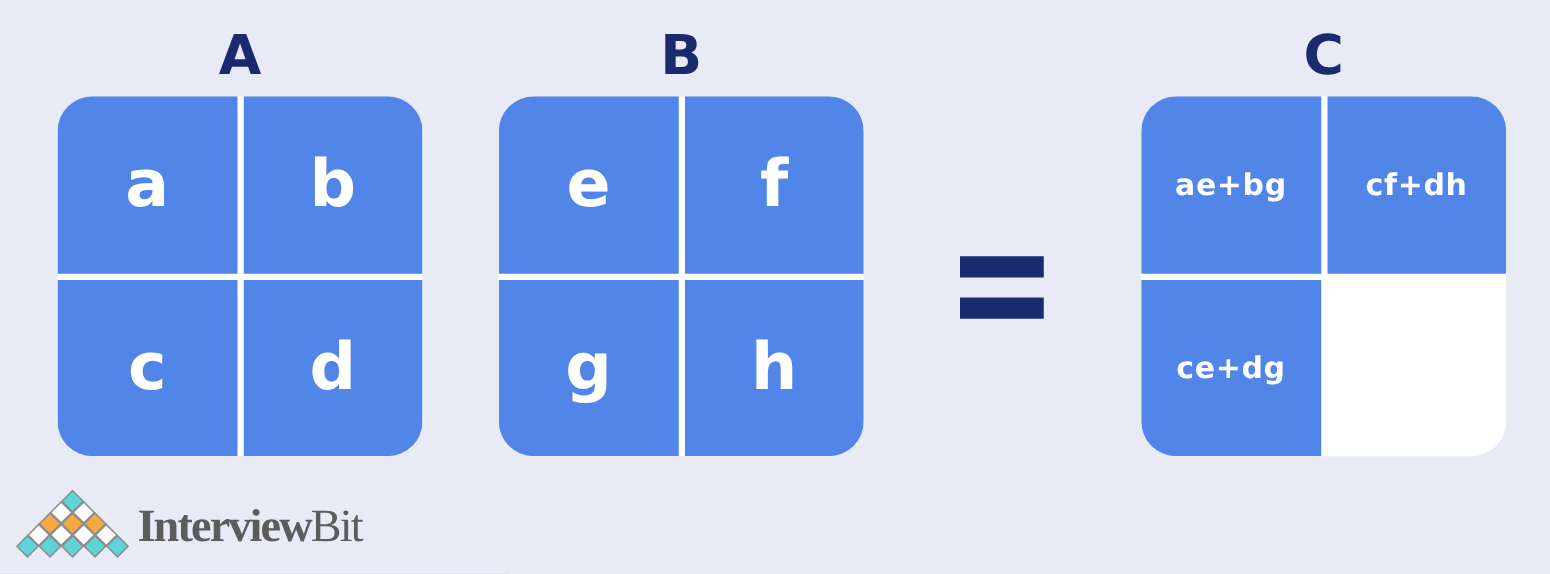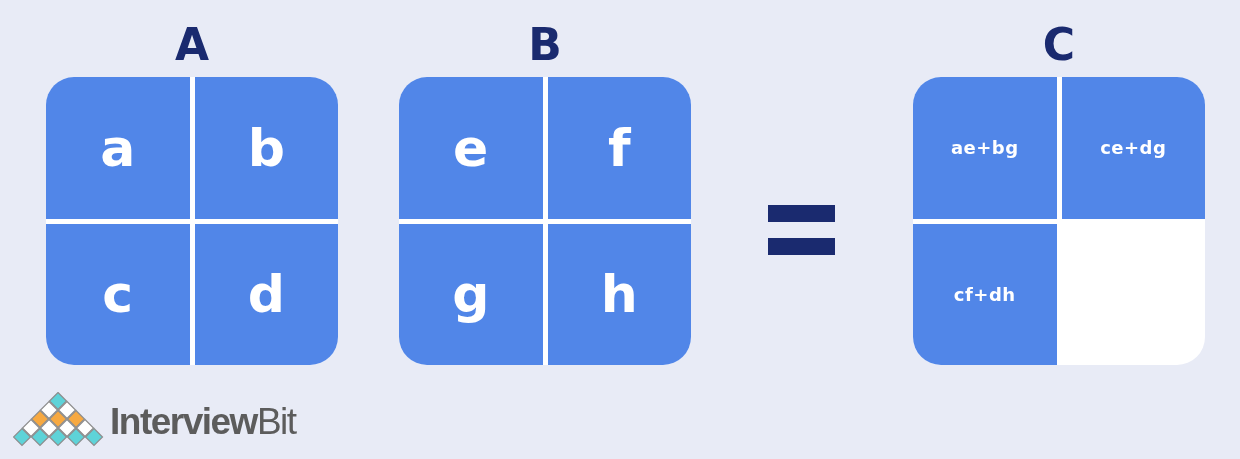--- a/index.html
+++ b/index.html
@@ -40,42 +40,42 @@
   }
   .cell {
     background: var(--cell_blue, #5186E8);
     display: flex;
     align-items: center;
     justify-content: center;
     color: #FFFFFF;
     font-weight: bold;
     font-size: 52px;
   }
-  .cell.small { font-size: 18px; letter-spacing: 0.5px; }
+  .cell.small { font-size: 24px; letter-spacing: 0.5px; }
 
   .equals {
     position: absolute;
     left: 768px;
     top: 205px;
     width: 67px;
   }
   .equals .bar {
     width: 67px;
     height: 17px;
     background: var(--navy, #1A2A6F);
   }
   .equals .bar + .bar { margin-top: 16px; }
 
   .logo { position: absolute; left: 13px; top: 392px; width: 310px; height: 60px; }
   .logo svg { position: absolute; left: 0; top: 0; }
   .logo-text {
     position: absolute;
     left: 97px;
     top: 8px;
-    font-family: Liberation Sans, sans-serif;
+    font-family: Liberation Serif, serif;
     font-size: 37px;
     line-height: 44px;
     letter-spacing: -1.5px;
     color: var(--logo_text_gray, #5C5C5C);
     white-space: nowrap;
   }
   .logo-text .bold { font-weight: bold; }
   .logo-text .light { font-weight: normal; }
 </style>
 </head>
@@ -105,22 +105,22 @@
 
   <div class="equals" aria-label="=">
     <div class="bar"></div>
     <div class="bar"></div>
   </div>
 
   <section class="matrix-group group-c">
     <div class="matrix-title">C</div>
     <div class="matrix">
       <div class="cell small">ae+bg</div>
+      <div class="cell small">cf+dh</div>
       <div class="cell small">ce+dg</div>
-      <div class="cell small">cf+dh</div>
     </div>
   </section>
 
   <div class="logo">
     <svg width="92" height="57" viewBox="0 0 92 57">
 
       <polygon points="45,0.5 53.5,9 45,17.5 36.5,9" stroke="#8D8D8D" stroke-width="1.2" fill="#5ED3D8"></polygon>
 
       <polygon points="36,9.5 44.5,18 36,26.5 27.5,18" stroke="#8D8D8D" stroke-width="1.2" fill="#FFFFFF"></polygon>
       <polygon points="54,9.5 62.5,18 54,26.5 45.5,18" stroke="#8D8D8D" stroke-width="1.2" fill="#FFFFFF"></polygon>

